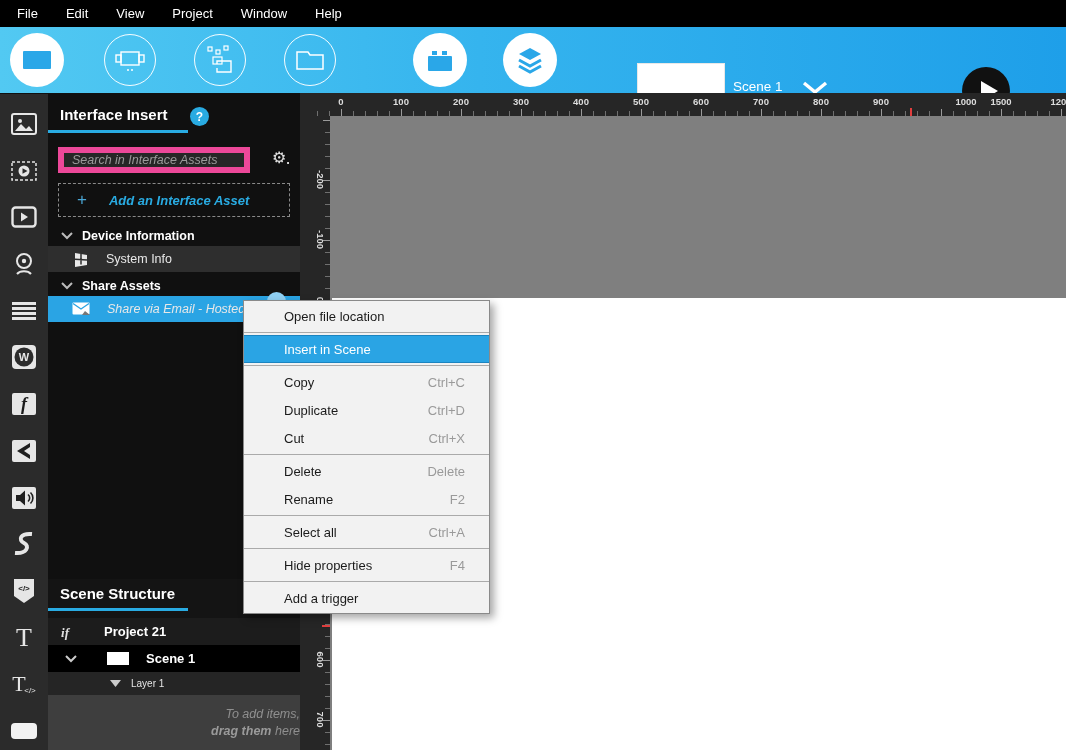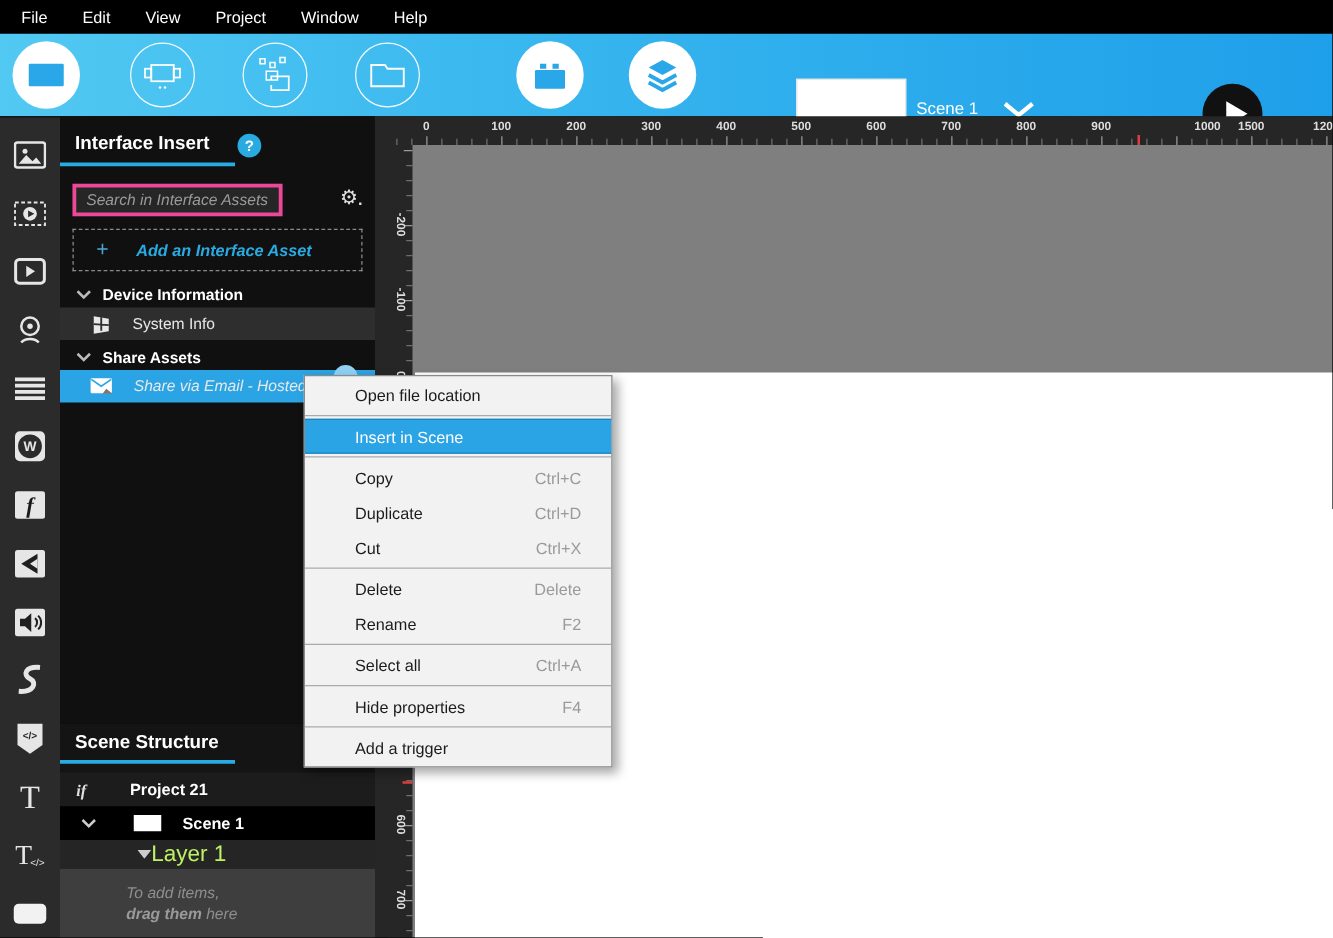--- a/index.html
+++ b/index.html
@@ -35,49 +35,49 @@
   .tool { width:28px; height:28px; display:flex; align-items:center; justify-content:center; }
 
   
   .panel-ia { position:absolute; left:48px; top:93px; width:252px; height:486px; background:#101010;
     border-top:1px solid #111; }
   .panel-title { position:absolute; left:12px; top:12px; color:#fff; font-size:15px; font-weight:bold; }
   .title-underline { position:absolute; left:0; width:140px; height:3px; background:#29abe2; }
   .help-circle { position:absolute; left:142px; top:13px; width:19px; height:19px; border-radius:50%;
     background:#29abe2; color:#fff; font-size:12px; font-weight:bold;
     display:flex; align-items:center; justify-content:center; }
-  .searchbox { position:absolute; left:10px; top:53px; width:168px; height:26px;
-    background:#262626; border:3px solid #ec4899; color:#eab308; font-size:12.5px;
+  .searchbox { position:absolute; left:10px; top:53px; width:192px; height:26px;
+    background:#262626; border:6px solid #ec4899; color:#eab308; font-size:12.5px;
     font-style:italic; padding:0 8px; font-family:"Liberation Sans",sans-serif; }
   .searchbox::placeholder { color:#9a9a9a; font-style:italic; }
   .gear { position:absolute; left:224px; top:54px; color:#e0e0e0; font-size:16px; }
   .gear:after { content:"."; font-weight:bold; font-size:13px; position:relative; left:0px; top:1px; }
   .add-asset { position:absolute; left:10px; top:89px; width:232px; height:34px;
     border:1px dashed #8a8a8a; display:flex; align-items:center; }
   .add-plus { color:#4aa6d5; font-size:17px; margin-left:18px; }
   .add-label { color:#29abe2; font-size:13px; font-style:italic; font-weight:bold; margin-left:22px; }
   .section-hdr { position:absolute; left:0; width:252px; height:21px; display:flex; align-items:center; }
   .section-hdr .lbl { color:#fff; font-size:12.5px; font-weight:bold; margin-left:34px; }
   .sec-chev { position:absolute; left:13px; top:6px; }
   .asset-row { position:absolute; left:0; width:252px; height:26px; display:flex; align-items:center; }
   .asset-row .lbl { color:#e8e8e8; font-size:12.5px; margin-left:16px; }
   .row-plain { background:#2e2e2e; }
   .row-sel { background:#2aa4e4;font-style:italic; }
   .row-icon { margin-left:24px; display:flex; }
   .sel-circle { position:absolute; left:219px; top:-4px; width:19px; height:19px; border-radius:50%;
     background:#8fd0f3; }
 
-  .panel-ss { position:absolute; left:48px; top:579px; width:252px; height:171px; background:#141414; }
+  .panel-ss { position:absolute; left:48px; top:579px; width:252px; height:171px; background:#141414;text-align:right; }
   .ss-row { position:absolute; left:0; width:252px; display:flex; align-items:center; }
   .row-project { top:39px; height:27px; background:#1c1c1c; }
   .row-project .lbl { color:#fff; font-size:13px; font-weight:bold; margin-left:32px; }
   .row-scene { top:66px; height:27px; background:#000; }
   .row-scene .lbl { color:#fff; font-size:13px; font-weight:bold; margin-left:17px; }
   .row-layer { top:93px; height:23px; background:#252525; }
-  .row-layer .lbl { color:#bef264; font-size:18px; }
+  .row-layer .lbl { color:#e5e5e5; font-size:10px; margin-left:10px; }
   .scene-rect { width:22px; height:13px; background:#fff; margin-left:30px; }
   .drop-zone { position:absolute; left:0; top:116px; width:252px; height:55px; background:#3e3e3e;
     display:flex; flex-direction:column; justify-content:center; padding-left:53px;
     color:#8f8f8f; font-size:12.5px; font-style:italic; line-height:17px; }
   .drop-zone b { color:#9a9a9a; }
 
   
   .canvas-area { position:absolute; left:300px; top:93px; width:766px; height:657px; background:#262626; }
   .ruler-h { position:absolute; left:10px; top:3px; width:756px; height:20px; background:#262626; }
   .ruler-v { position:absolute; left:10px; top:23px; width:20px; height:634px; background:#262626; }

